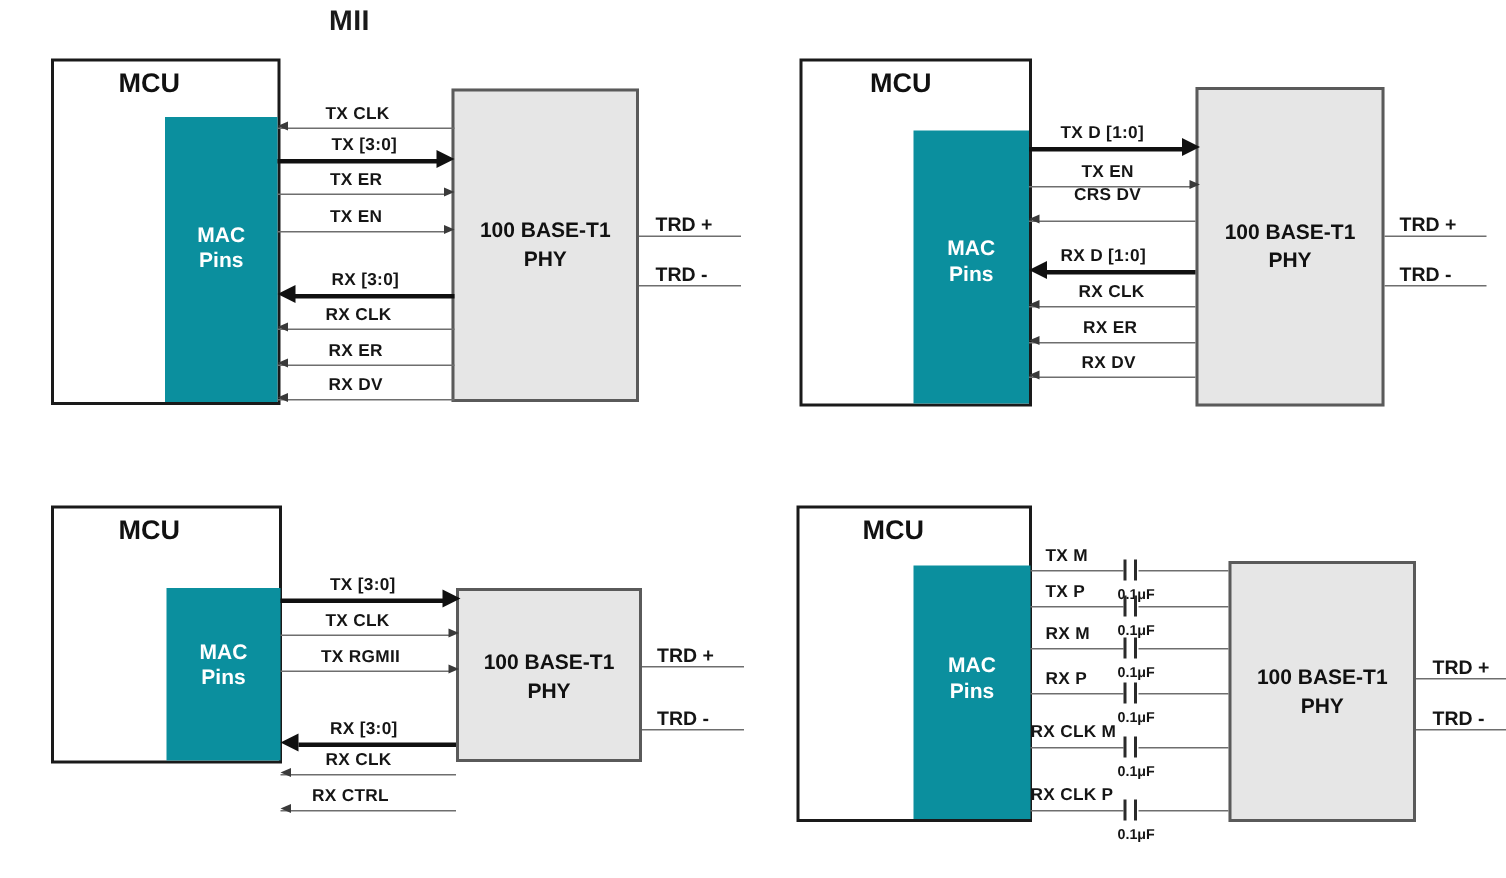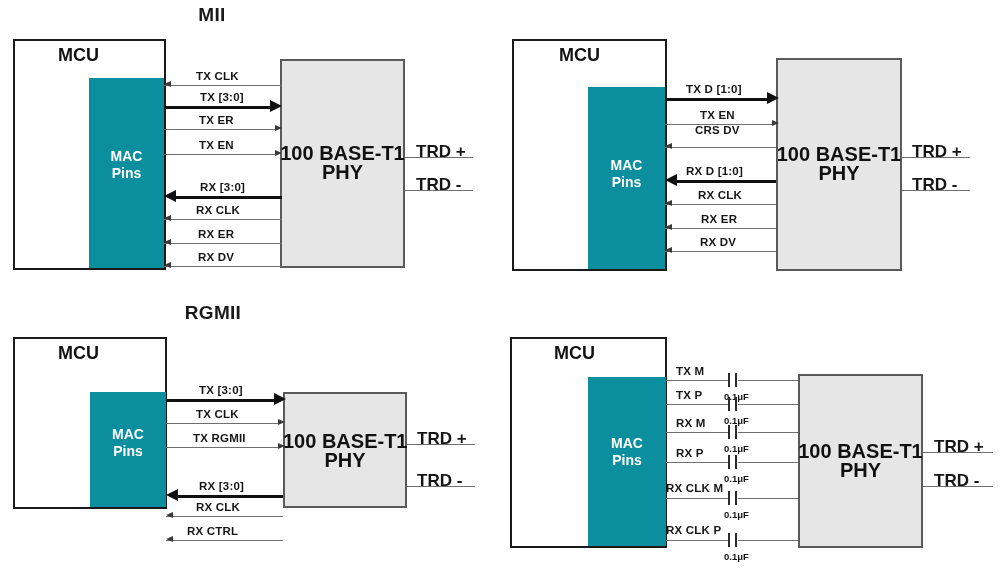--- a/index.html
+++ b/index.html
@@ -4,21 +4,21 @@
 <style>
   html,body{margin:0;padding:0;background:#ffffff;}
   body{
     width:1004px;height:585px;
     font-family:"Liberation Sans", sans-serif;
     color:#111111;
     overflow:hidden;
     position:relative;
   }
   .diagram{position:absolute;left:0;top:0;width:1004px;height:585px;}
-  .panel{position:absolute;}
+  .panel{position:absolute;margin-left:21px;}
 
   .panel-title{
     position:absolute;
     font-weight:bold;
     font-size:19px;
     letter-spacing:0.3px;
     color:#1a1a1a;
     text-align:center;
     white-space:nowrap;
   }
@@ -56,21 +56,21 @@
   
   .phy-box{
     position:absolute;
     background:#e6e6e6;
     border:2px solid #5a5a5a;
     box-sizing:border-box;
   }
   .phy-text{
     position:absolute;
     font-weight:bold;
-    font-size:20px;
+    font-size:14px;
     line-height:19px;
     color:#111111;
     text-align:center;
     white-space:nowrap;
   }
 
   
   .sig-line{
     position:absolute;
     height:0;
@@ -116,21 +116,21 @@
 
   
   .trd-line{
     position:absolute;
     height:0;
     border-top:1.6px solid #6e6e6e;
   }
   .trd-label{
     position:absolute;
     font-weight:bold;
-    font-size:17px;
+    font-size:13px;
     color:#151515;
     white-space:nowrap;
   }
 
   
   .cap{
     position:absolute;
   }
   .cap .plate{
     position:absolute;
@@ -252,21 +252,20 @@
     <div class="arrow left-thin" style="left:163px;top:247px;"></div>
     <div class="sig-label" style="left:198px;top:236px;">RX DV</div>
 
     <div class="trd-line" style="left:400px;top:157px;width:68px;"></div>
     <div class="trd-label" style="left:410px;top:142px;">TRD   +</div>
     <div class="trd-line" style="left:400px;top:190px;width:68px;"></div>
     <div class="trd-label" style="left:410px;top:175px;">TRD   -</div>
   </div>
 
   <div class="panel" style="left:0;top:292px;width:502px;height:293px;">
-    <div class="panel-title" style="left:143px;top:10px;width:140px;">RGMII</div>
 
     <div class="mcu-box" style="left:13px;top:45px;width:154px;height:172px;"></div>
     <div class="mcu-label" style="left:58px;top:51px;">MCU</div>
     <div class="mac-block" style="left:90px;top:100px;width:76px;height:115px;"></div>
     <div class="mac-text" style="left:90px;top:134px;width:76px;">
       <span>MAC</span><br>
       <span>Pins</span>
     </div>
 
     <div class="phy-box" style="left:283px;top:100px;width:124px;height:116px;"></div>

